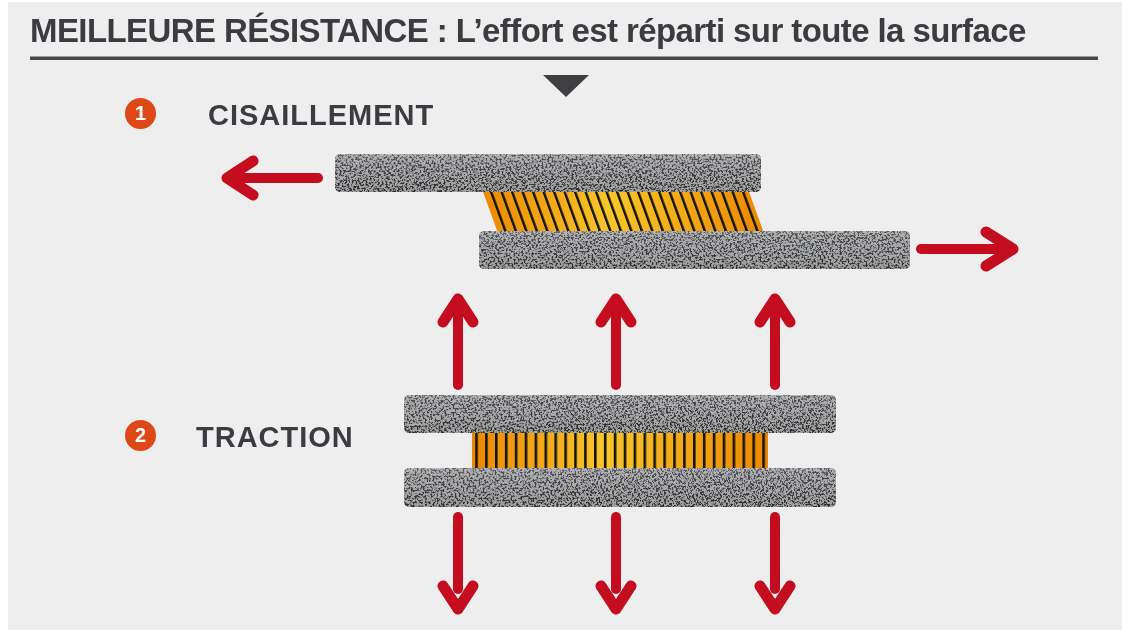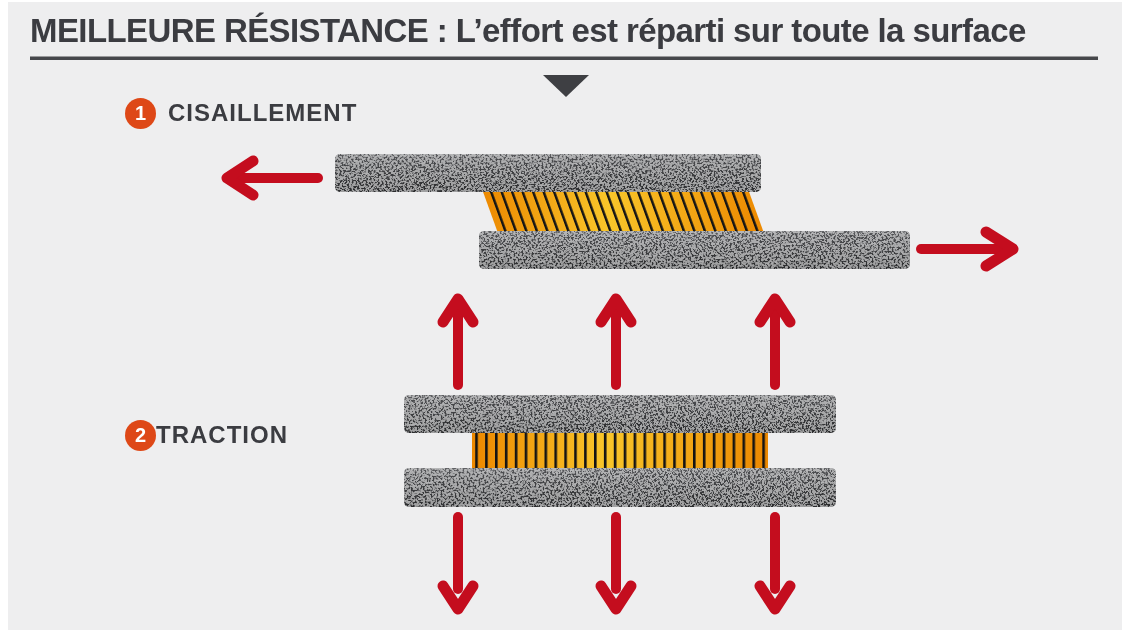--- a/index.html
+++ b/index.html
@@ -16,22 +16,22 @@
     font-size:34px;font-weight:700;color:#3b3c41;
     letter-spacing:-0.6px;white-space:nowrap;
     transform:scaleX(0.97);transform-origin:left top;
   }
   .badge{
     position:absolute;width:31px;height:31px;border-radius:50%;
     background:#de4817;color:#ffffff;
     font-size:20px;font-weight:700;line-height:31px;text-align:center;
   }
   .section-label{
-    position:absolute;font-size:24px;font-weight:700;color:#3b3c41;
-    letter-spacing:1px;white-space:nowrap;
+    position:absolute;font-size:29px;font-weight:700;color:#3b3c41;
+    letter-spacing:1px;white-space:nowrap;margin-left:40px;
   }
   .badge-1{left:125px;top:98px;}
   .label-1{left:168px;top:99px;}
   .badge-2{left:125px;top:420px;}
   .label-2{left:156px;top:421px;}
 </style>
 </head>
 <body>
 
 <div class="page">

